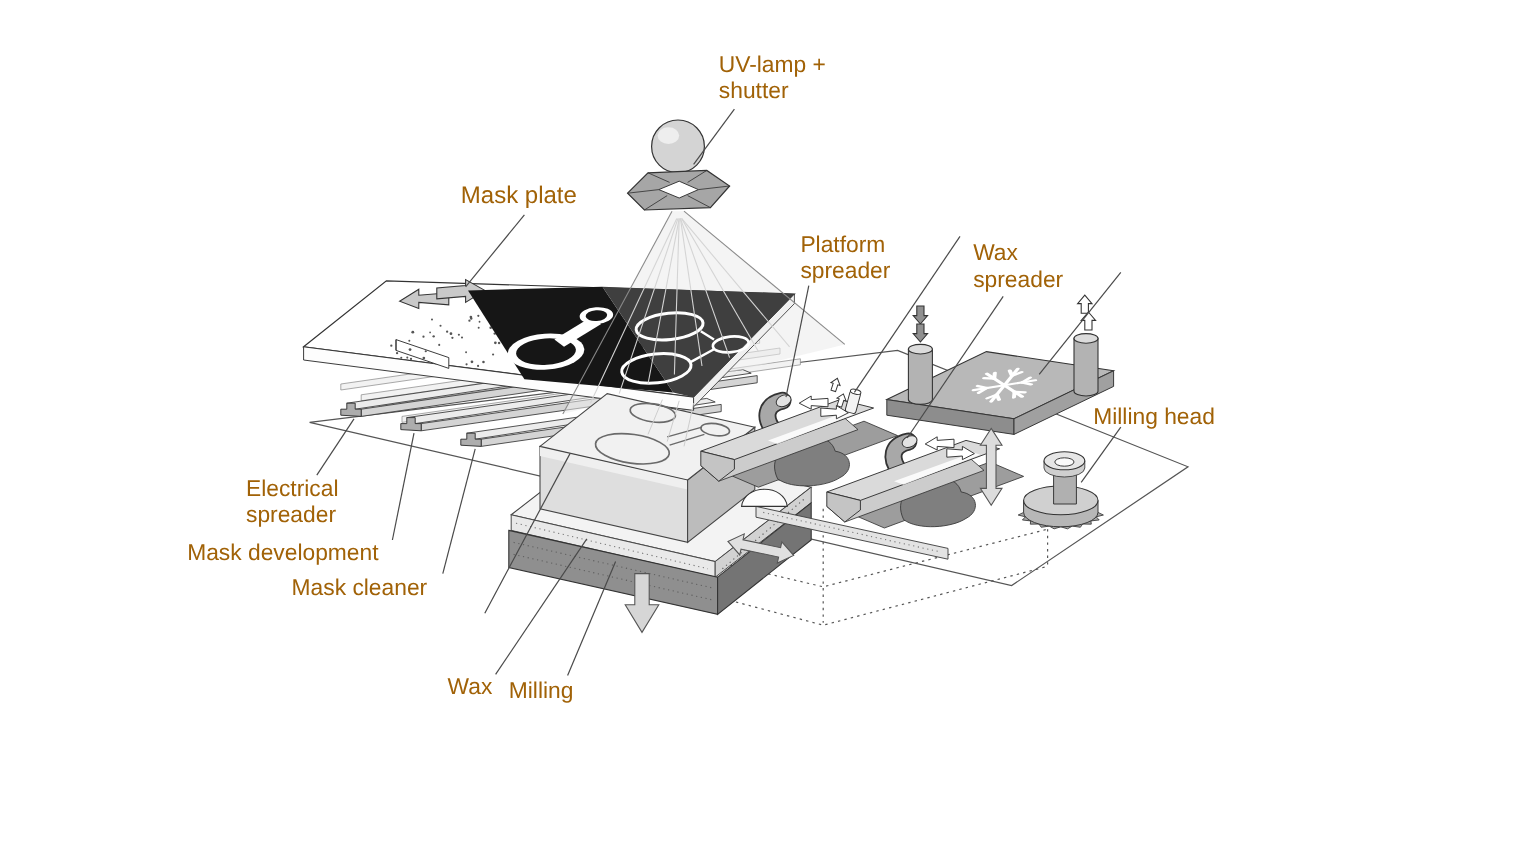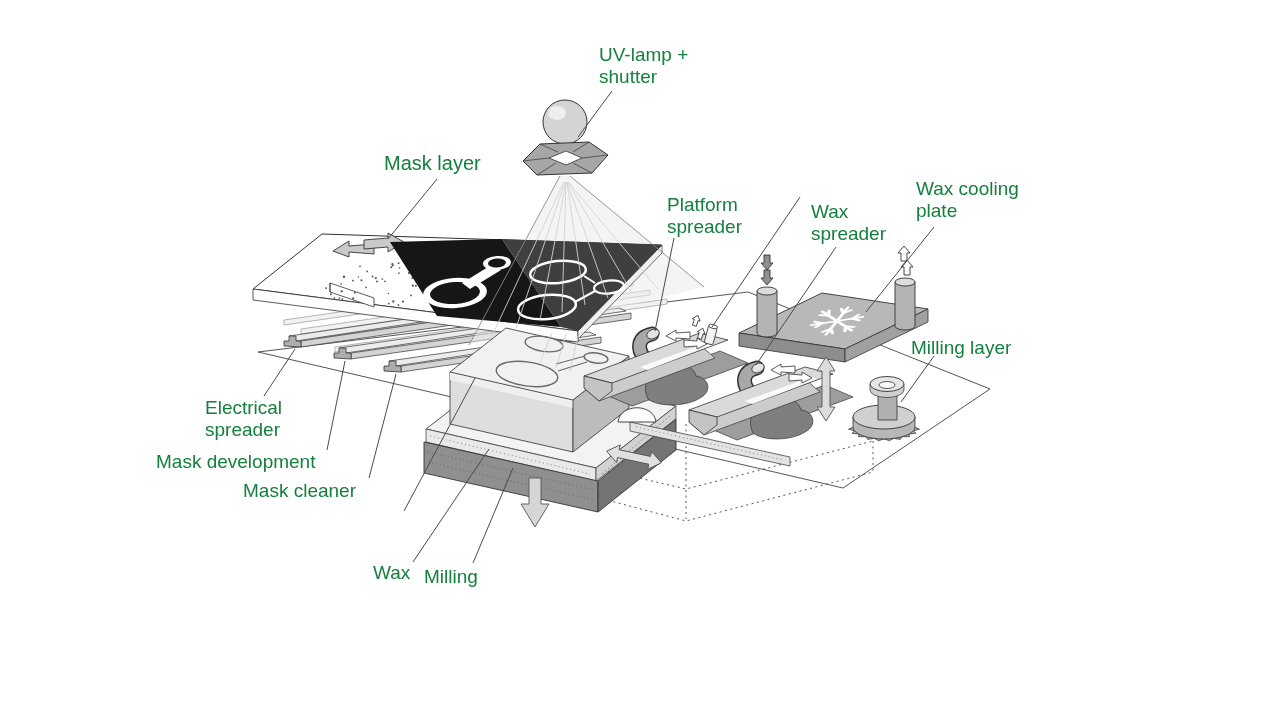--- a/index.html
+++ b/index.html
@@ -1,19 +1,19 @@
 <!DOCTYPE html>
 <html><head>
 <meta charset="utf-8">
 <style>
   html,body{margin:0;padding:0;background:#ffffff;}
   .stage{position:relative;width:1280px;height:720px;background:#ffffff;overflow:hidden;
          font-family:"Liberation Sans",sans-serif;}
   .stage svg{position:absolute;left:0;top:0;}
-  .lbl{position:absolute;font-size:19px;line-height:22px;color:#15803d;white-space:pre-line;}
+  .lbl{position:absolute;font-size:19px;line-height:22px;color:#a16207;white-space:pre-line;}
   .lbl-big{font-size:20px;}
 </style>
 </head>
 <body>
 
 <div class="stage">
 <svg width="1280" height="720" viewBox="0 0 1280 720">
 
   <g>
     <path d="M258,352 L748,292 L990,389 L843,488 Z" fill="none" stroke="#555" stroke-width="1"></path>
@@ -347,27 +347,25 @@
     <path d="M327,450 L345,361"></path>
     <path d="M369,478 L396,374"></path>
     <path d="M404,511 L475,378"></path>
     <path d="M413,562 L489,449"></path>
     <path d="M473,563 L513,468"></path>
   </g>
 </svg>
 
 <div class="lbl" style="left:599px;top:44px">UV-lamp +
 shutter</div>
-<div class="lbl lbl-big" style="left:384px;top:152px">Mask layer</div>
+<div class="lbl lbl-big" style="left:384px;top:152px">Mask plate</div>
 <div class="lbl" style="left:667px;top:194px">Platform
 spreader</div>
 <div class="lbl" style="left:811px;top:201px">Wax
 spreader</div>
-<div class="lbl" style="left:916px;top:178px">Wax cooling
-plate</div>
-<div class="lbl" style="left:911px;top:337px">Milling layer</div>
+<div class="lbl" style="left:911px;top:337px">Milling head</div>
 <div class="lbl" style="left:205px;top:397px">Electrical
 spreader</div>
 <div class="lbl" style="left:156px;top:451px">Mask development</div>
 <div class="lbl" style="left:243px;top:480px">Mask cleaner</div>
 <div class="lbl" style="left:373px;top:562px">Wax</div>
 <div class="lbl" style="left:424px;top:566px">Milling</div>
 </div>
 
 </body></html>

